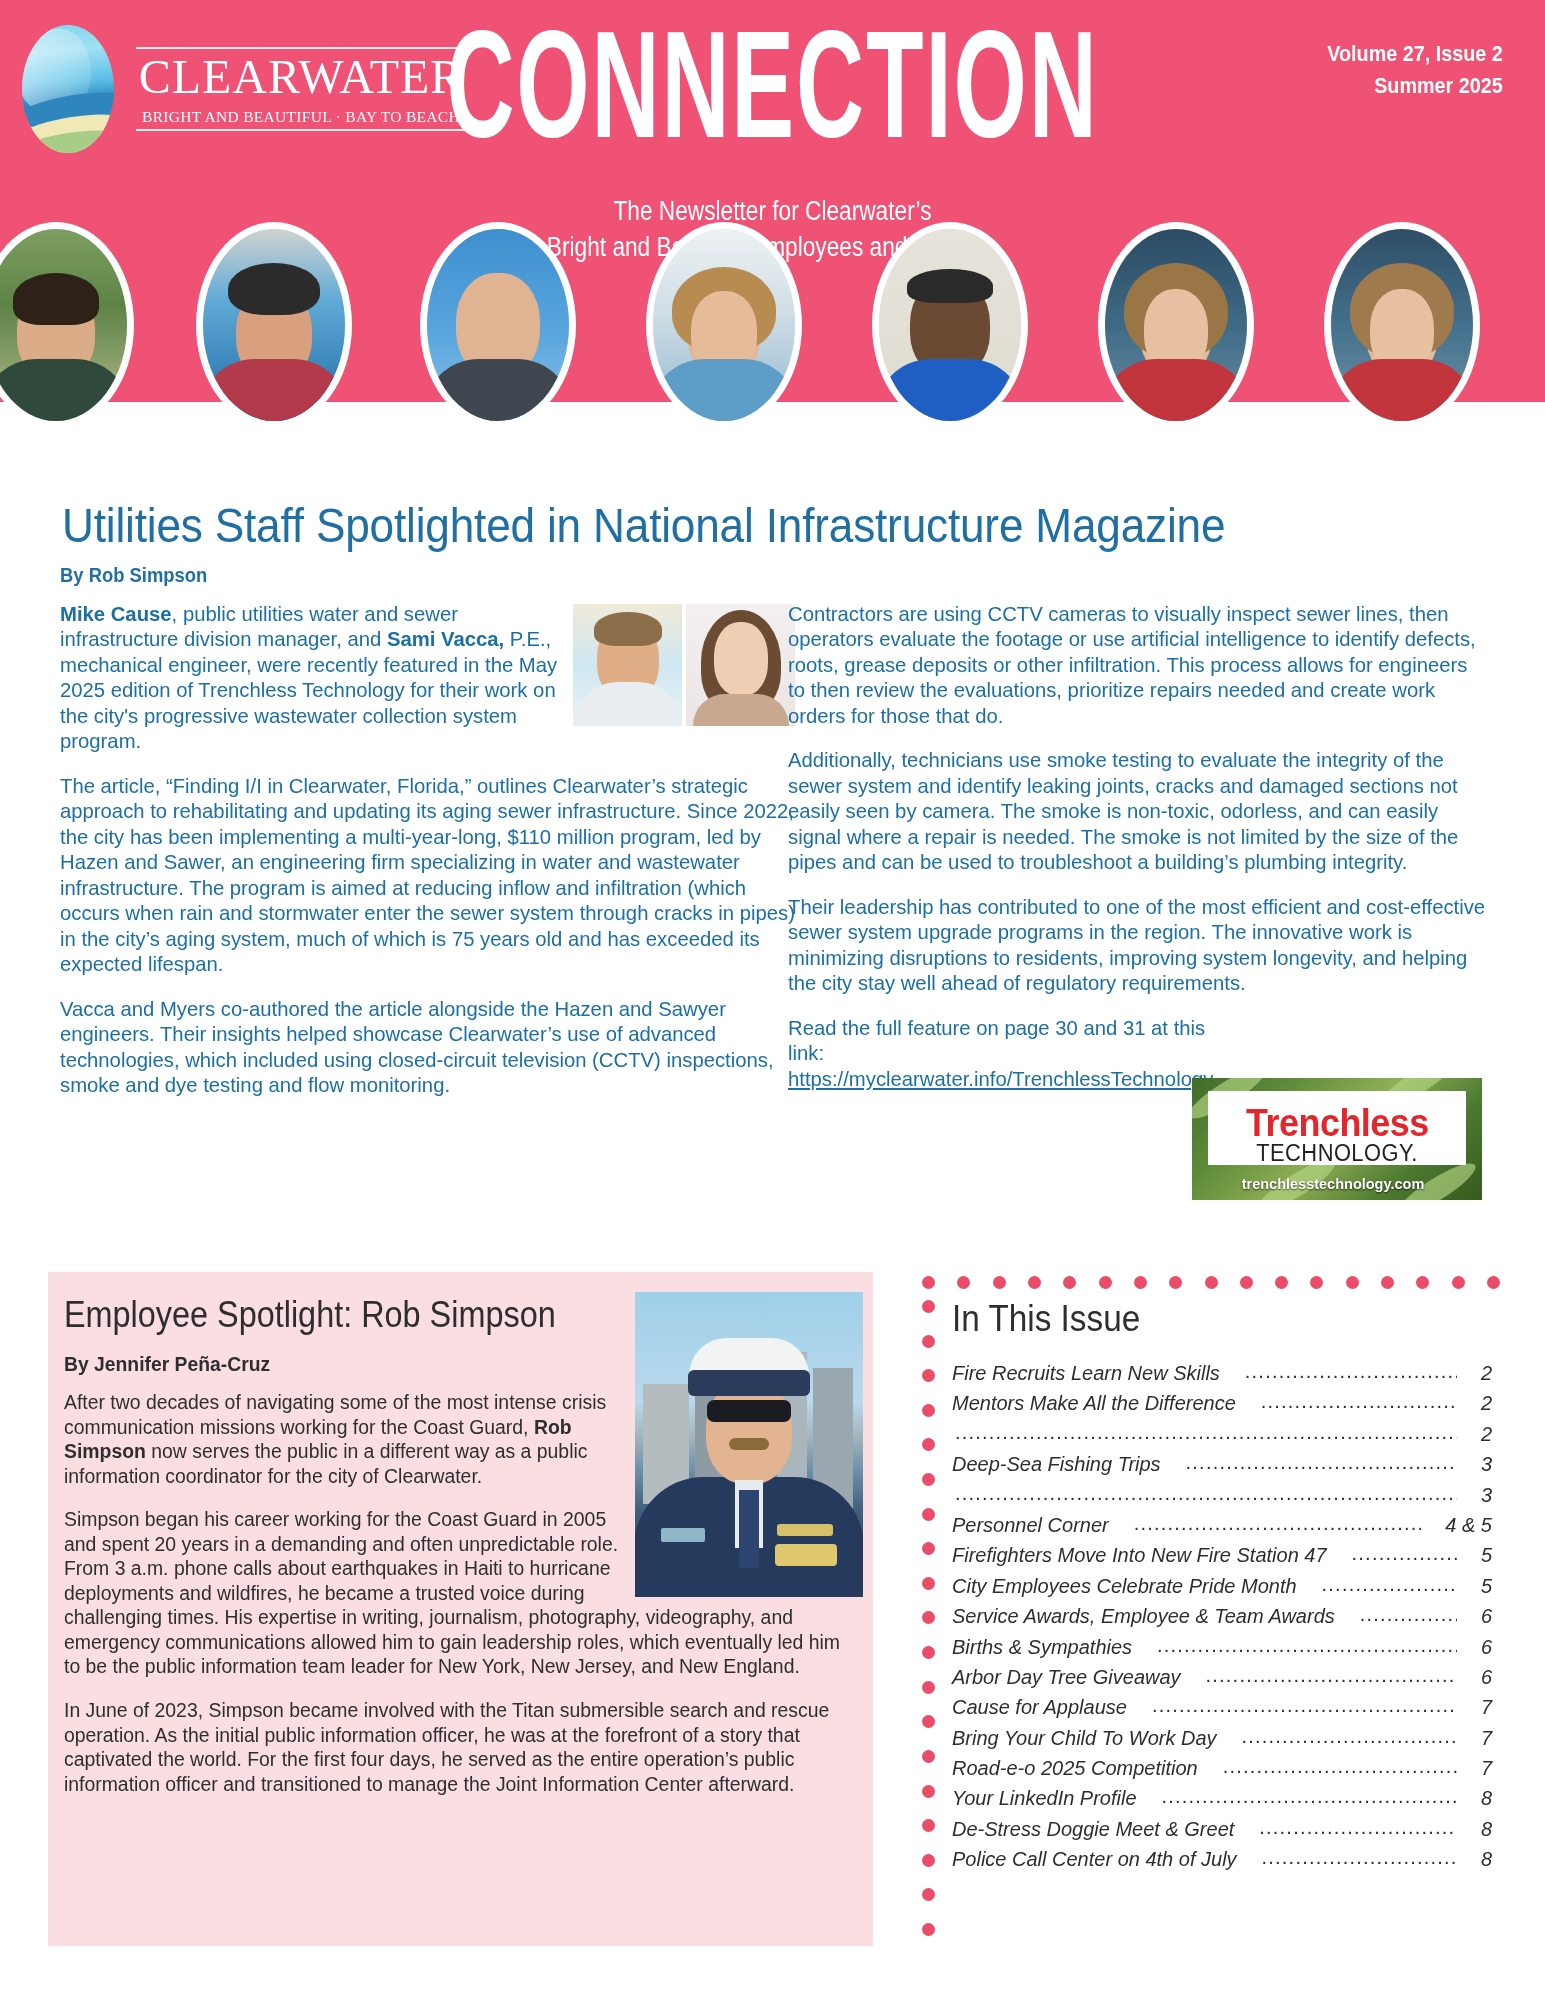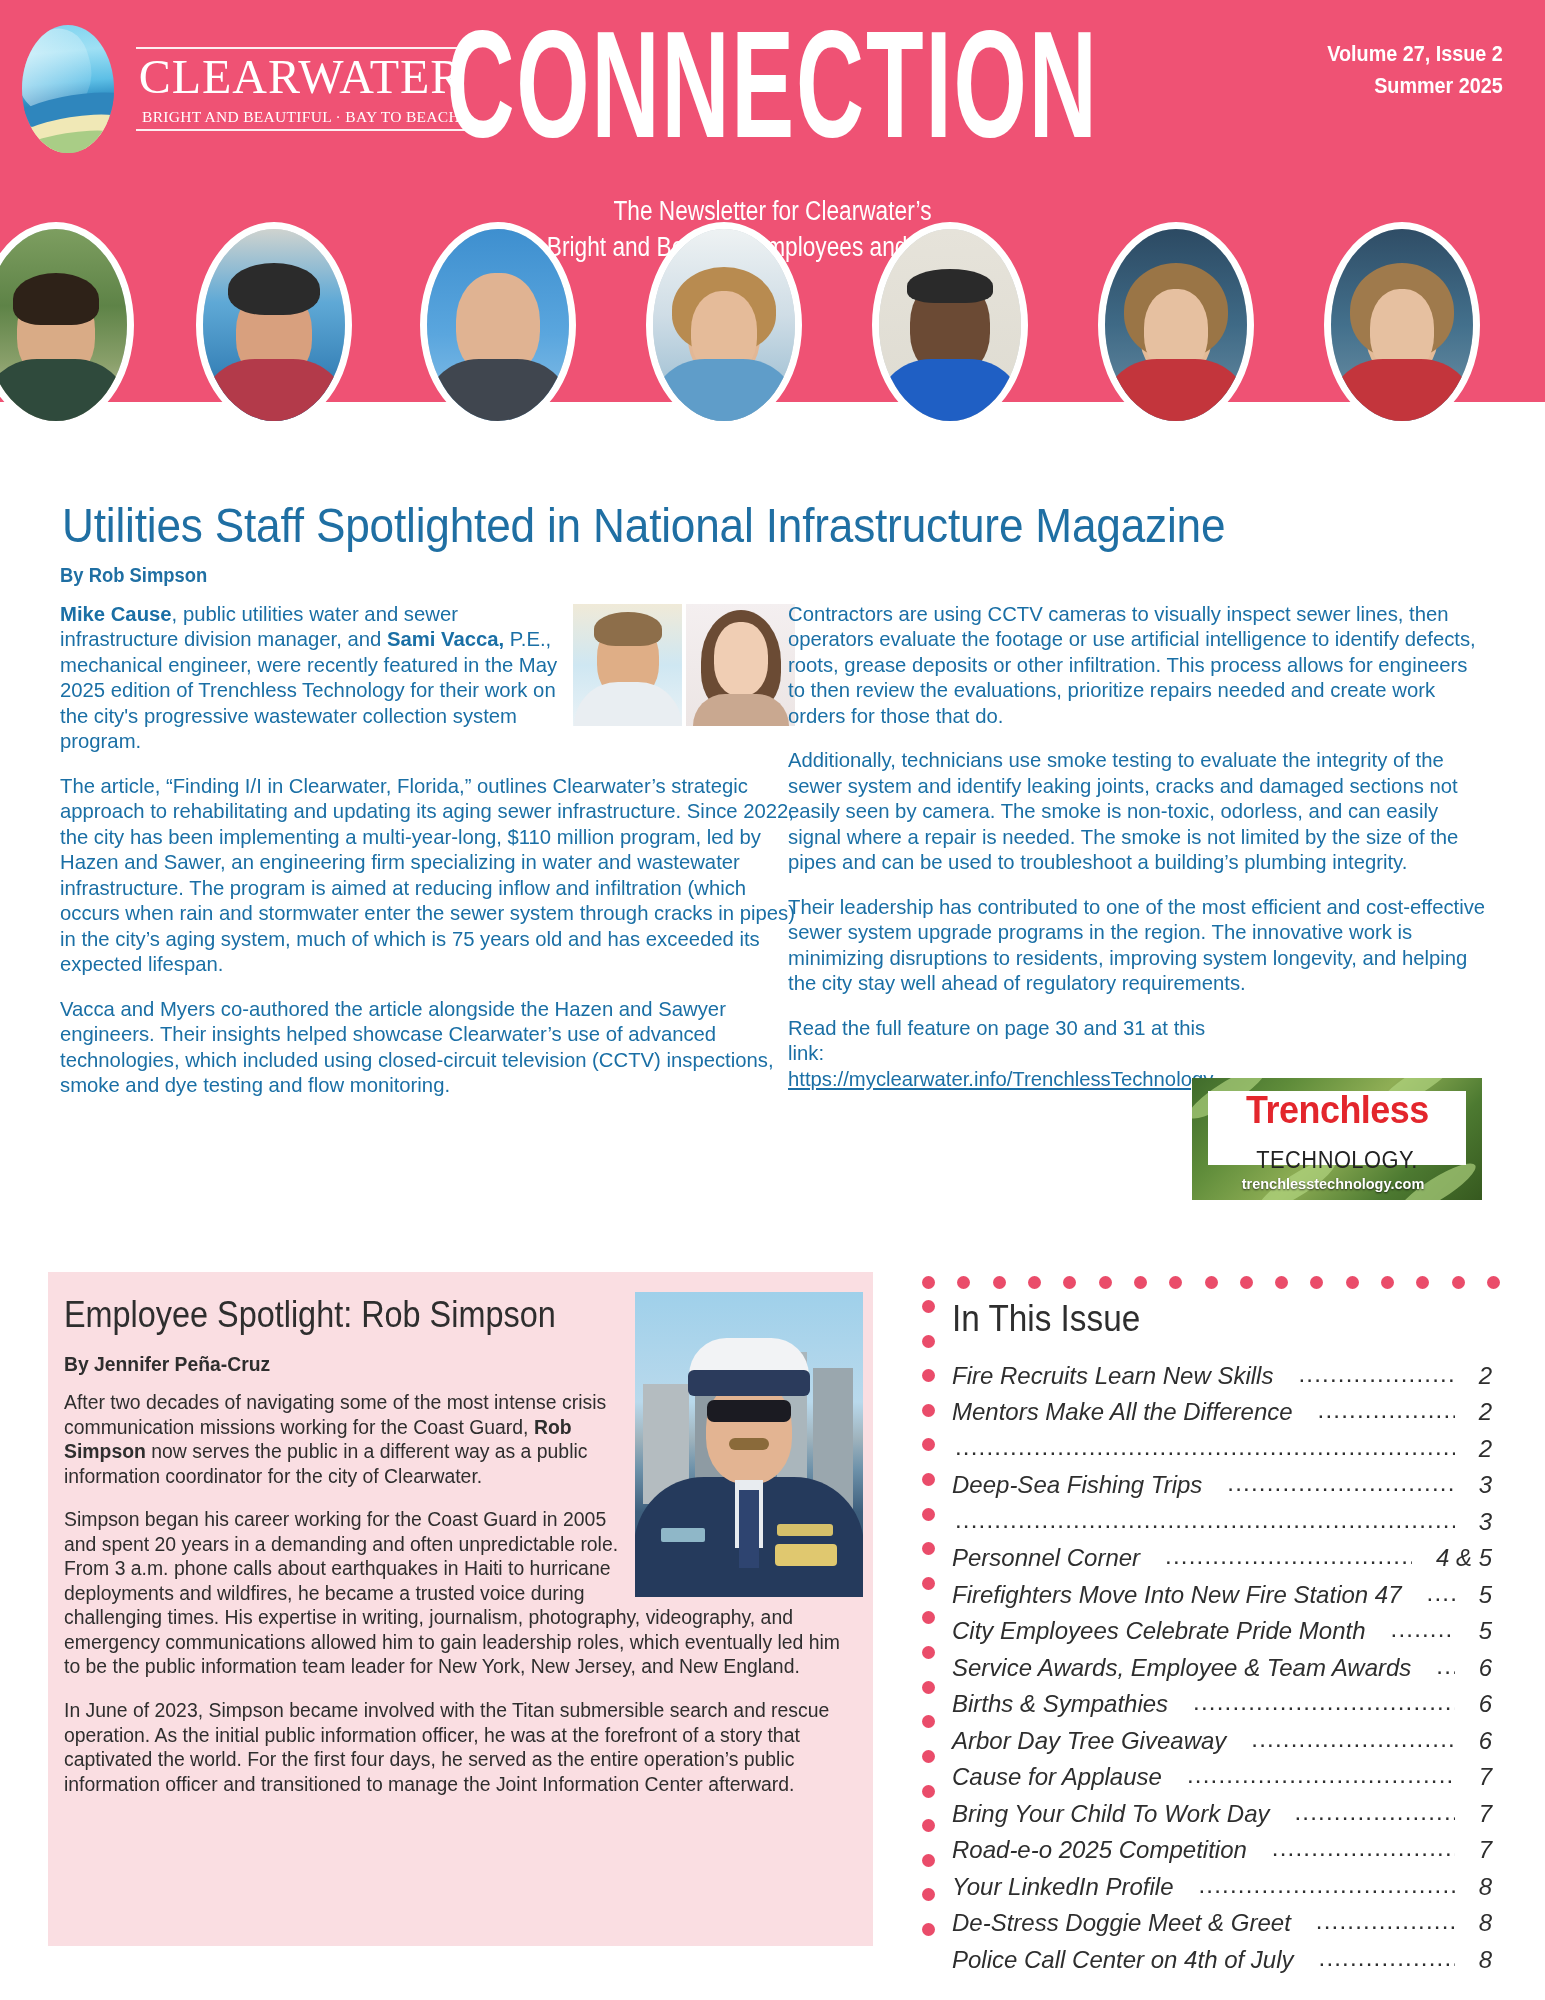--- a/index.html
+++ b/index.html
@@ -249,22 +249,21 @@
     transform: rotate(-32deg);
   }
   .trenchless .logobox {
     position: absolute;
     left: 16px; top: 13px;
     width: 258px; height: 74px;
     background: #ffffff;
     display: flex;
     flex-direction: column;
     align-items: center;
-    justify-content: space-between;
-    gap: 20px;
+    justify-content: flex-end;
   }
   .tr-1 {
     color: #e3262c;
     font-family: "Liberation Sans Narrow", "Liberation Sans", sans-serif;
     font-size: 39px;
     font-weight: 700;
     line-height: .95;
     letter-spacing: -.5px;
     transform: scaleX(.92);
   }
@@ -376,21 +375,21 @@
   }
   .toc {
     position: absolute;
     left: 40px; top: 86px;
     width: 540px;
   }
   .toc-row {
     display: flex;
     align-items: baseline;
     color: #2e2e2e;
-    font-size: 24px;
+    font-size: 20px;
     font-style: italic;
     line-height: 1.52;
     white-space: nowrap;
     gap: 22px;
   }
   .toc-label { flex: none; }
   .toc-lead {
     flex: 1 1 auto;
     overflow: hidden;
     margin: 0 2px 0 3px;

